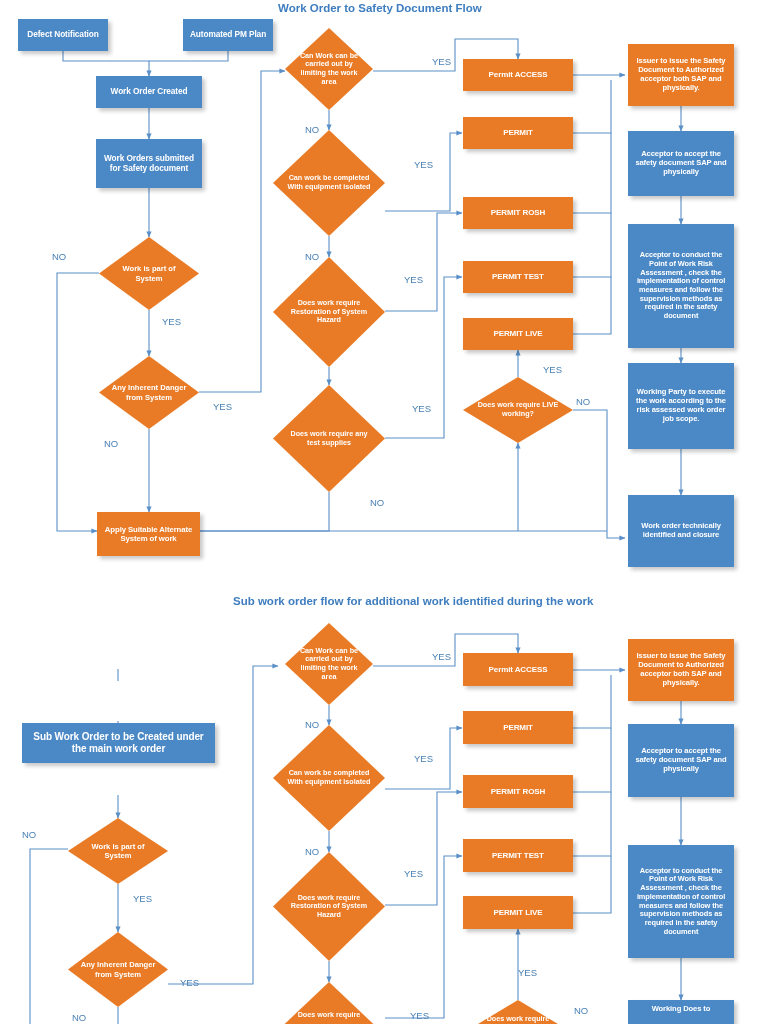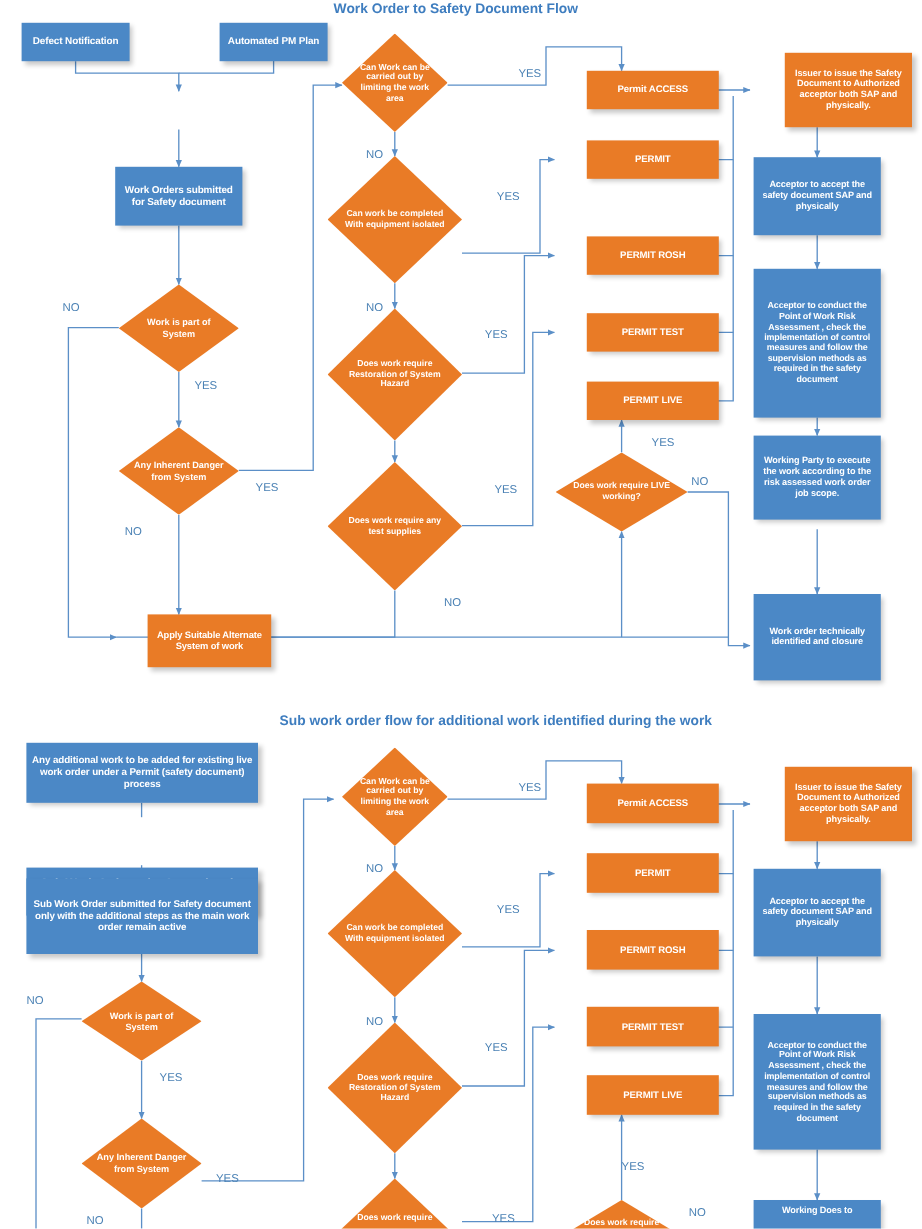--- a/index.html
+++ b/index.html
@@ -6,21 +6,21 @@
   body{width:768px;height:1024px;overflow:hidden;
        font-family:"Liberation Sans","DejaVu Sans",sans-serif;}
   #stage{position:relative;width:768px;height:1024px;overflow:hidden;background:#fff;padding-left:28px;}
   svg.wires{position:absolute;left:0;top:0;width:768px;height:1024px;overflow:visible;pointer-events:none;}
 
   .node{position:absolute;box-sizing:border-box;display:flex;align-items:center;
         justify-content:center;text-align:center;color:#ffffff;font-weight:bold;
         line-height:1.18;letter-spacing:-0.1px;}
   .rect{box-shadow:3px 3px 4px rgba(0,0,0,.22);}
   .blue{background:#4B88C6;}
-  .orange{background:#E97B26;margin-left:26px;}
+  .orange{background:#E97B26;}
   .rect span{display:block;padding:1px 3px;}
 
   .diamond{position:absolute;}
   .diamond .dshape{position:absolute;inset:0;background:#E97B26;
        clip-path:polygon(50% 0,100% 50%,50% 100%,0 50%);
        filter:drop-shadow(3px 3px 3px rgba(0,0,0,.22));}
   .diamond .dtext{position:absolute;inset:0;display:flex;align-items:center;
        justify-content:center;text-align:center;color:#fff;font-weight:bold;
        line-height:1.2;padding:0 10%;box-sizing:border-box;}
 
@@ -135,20 +135,23 @@
   <div class="title" style="left:278px;top:2px;font-size:11.5px;">Work Order to Safety Document Flow</div>
 
   <div class="node rect blue" style="left:18px;top:19px;width:90px;height:32px;font-size:8.3px;">
     <span>Defect Notification</span>
   </div>
 
   <div class="node rect blue" style="left:183px;top:19px;width:90px;height:32px;font-size:8.3px;">
     <span>Automated PM Plan</span>
   </div>
 
+  <div class="node rect blue" style="left:96px;top:76px;width:106px;height:32px;font-size:8.3px;">
+    <span>Work Order Created</span>
+  </div>
 
   <div class="node rect blue" style="left:96px;top:139px;width:106px;height:49px;font-size:8.3px;">
     <span>Work Orders submitted for Safety document</span>
   </div>
 
   <div class="diamond" style="left:99px;top:237px;width:100px;height:73px;">
     <div class="dshape"></div>
     <div class="dtext" style="font-size:7.6px;">Work is part of System</div>
   </div>
 
@@ -204,21 +207,21 @@
 
   <div class="node rect orange" style="left:628px;top:44px;width:106px;height:62px;font-size:7.6px;">
     <span>Issuer to issue the Safety Document to Authorized acceptor both SAP and physically.</span>
   </div>
   <div class="node rect blue" style="left:628px;top:131px;width:106px;height:65px;font-size:7.6px;">
     <span>Acceptor to accept the safety document SAP and physically</span>
   </div>
   <div class="node rect blue" style="left:628px;top:224px;width:106px;height:124px;font-size:7.4px;">
     <span>Acceptor to conduct the Point of Work Risk Assessment , check the implementation of control measures and follow the supervision methods as required in the safety document</span>
   </div>
-  <div class="node rect blue" style="left:628px;top:363px;width:106px;height:70px;font-size:7.6px;">
+  <div class="node rect blue" style="left:628px;top:363px;width:106px;height:86px;font-size:7.6px;">
     <span>Working Party to execute the work according to the risk assessed work order job scope.</span>
   </div>
   <div class="node rect blue" style="left:628px;top:495px;width:106px;height:72px;font-size:7.6px;">
     <span>Work order technically identified and closure</span>
   </div>
 
   <div class="lbl" style="left:52px;top:251px;font-size:9.5px;">NO</div>
   <div class="lbl" style="left:162px;top:316px;font-size:9.5px;">YES</div>
   <div class="lbl" style="left:104px;top:438px;font-size:9.5px;">NO</div>
   <div class="lbl" style="left:213px;top:401px;font-size:9.5px;">YES</div>
@@ -228,28 +231,22 @@
   <div class="lbl" style="left:414px;top:159px;font-size:9.5px;">YES</div>
   <div class="lbl" style="left:305px;top:251px;font-size:9.5px;">NO</div>
   <div class="lbl" style="left:404px;top:274px;font-size:9.5px;">YES</div>
   <div class="lbl" style="left:412px;top:403px;font-size:9.5px;">YES</div>
   <div class="lbl" style="left:370px;top:497px;font-size:9.5px;">NO</div>
   <div class="lbl" style="left:543px;top:364px;font-size:9.5px;">YES</div>
   <div class="lbl" style="left:576px;top:396px;font-size:9.5px;">NO</div>
 
   <div class="title" style="left:233px;top:595px;font-size:11.5px;">Sub work order flow for additional work identified during the work</div>
 
-  <div class="node rect blue" style="left:22px;top:619px;width:193px;height:50px;font-size:8.2px;">
-    <span>Any additional work to be added for existing live work order under a Permit (safety document) process</span>
-  </div>
   <div class="node rect blue" style="left:22px;top:681px;width:193px;height:40px;font-size:10px;margin-top:42px;">
     <span>Sub Work Order to be Created under the main work order</span>
-  </div>
-  <div class="node rect blue" style="left:22px;top:732px;width:193px;height:63px;font-size:8.2px;">
-    <span>Sub Work Order submitted for Safety document only with the additional steps as the main work order remain active</span>
   </div>
 
   <div class="diamond" style="left:68px;top:818px;width:100px;height:66px;">
     <div class="dshape"></div>
     <div class="dtext" style="font-size:7.6px;">Work is part of System</div>
   </div>
 
   <div class="diamond" style="left:68px;top:932px;width:100px;height:75px;">
     <div class="dshape"></div>
     <div class="dtext" style="font-size:7.6px;">Any Inherent Danger from System</div>

